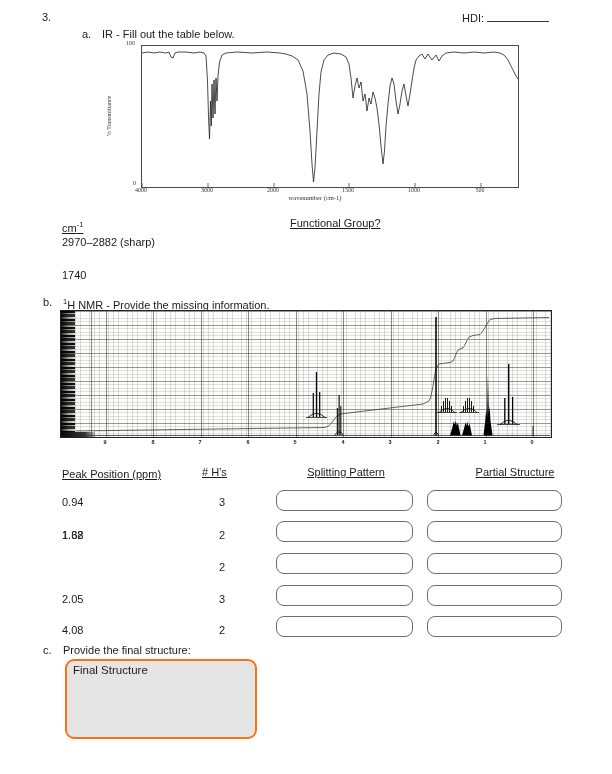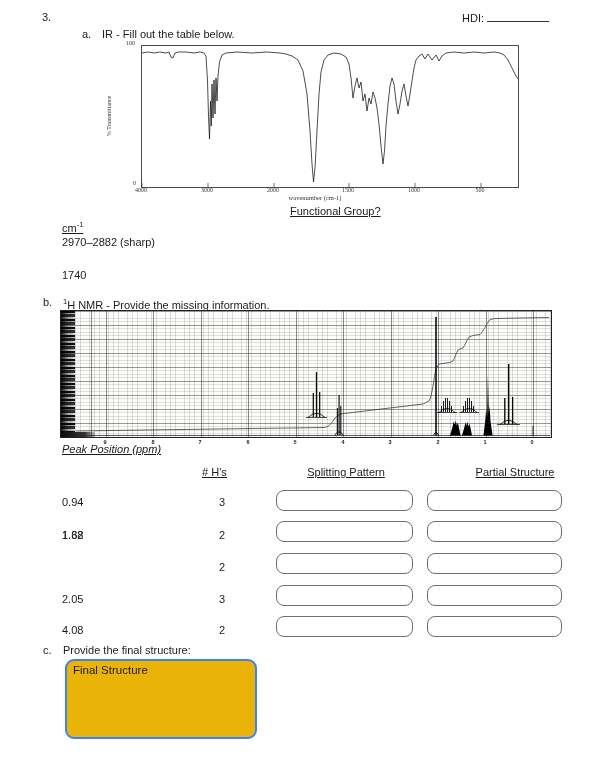--- a/index.html
+++ b/index.html
@@ -39,21 +39,21 @@
       background:linear-gradient(to right,#0a0a0a,#333 70%,rgba(0,0,0,.2));}
   .nmr-ticklab{position:absolute;top:439px;transform:translateX(-50%);
                font-size:5.5px;font-weight:bold;color:#222;}
   
   .ansbox{position:absolute;width:137px;height:21px;border:1.5px solid #6e6e6e;
           border-radius:8px;background:#fff;box-sizing:border-box;}
   .ansbox.col2{width:135px;}
   .hdr{font-size:11px;text-decoration:underline;}
   .center{transform:translateX(-50%);}
   #final-box{position:absolute;left:65px;top:659px;width:192px;height:80px;
-             border:2px solid #3b82f6;border-radius:9px;box-sizing:border-box;background:#eab308;}
+             border:2px solid #f97316;border-radius:9px;box-sizing:border-box;background:#e5e5e5;}
   #final-box .lbl{position:absolute;left:6px;top:3px;font-size:11.5px;color:#1b1b1b;}
 </style>
 </head>
 <body>
 
 <div id="page">
 
   <div class="abs t11" style="left:42px;top:10px;">
     <span>3.</span>
   </div>
@@ -107,21 +107,21 @@
   <span class="ir-ticklab" style="left:207px;">3000</span>
   <span class="ir-ticklab" style="left:273px;">2000</span>
   <span class="ir-ticklab" style="left:348px;">1500</span>
   <span class="ir-ticklab" style="left:414px;">1000</span>
   <span class="ir-ticklab" style="left:480px;">500</span>
   <div class="abs seriftiny" style="left:315px;top:194px;transform:translateX(-50%);font-size:6.5px;"><span>wavenumber (cm-1)</span></div>
 
   <div class="abs t11 u" style="left:62px;top:218px;">
     <span>cm</span><sup class="sm">-1</sup>
   </div>
-  <div class="abs t11 u" style="left:290px;top:204px;">
+  <div class="abs t11 u" style="left:290px;top:216px;">
     <span>Functional Group?</span>
   </div>
   <div class="abs t11" style="left:62px;top:235px;">
     <span>2970–2882 (sharp)</span>
   </div>
   <div class="abs t11" style="left:62px;top:268px;">
     <span>1740</span>
   </div>
 
   <div class="abs t11" style="left:43px;top:295px;">
@@ -213,21 +213,21 @@
   <span class="nmr-ticklab" style="left:153px;">8</span>
   <span class="nmr-ticklab" style="left:200px;">7</span>
   <span class="nmr-ticklab" style="left:248px;">6</span>
   <span class="nmr-ticklab" style="left:295px;">5</span>
   <span class="nmr-ticklab" style="left:343px;">4</span>
   <span class="nmr-ticklab" style="left:390px;">3</span>
   <span class="nmr-ticklab" style="left:438px;">2</span>
   <span class="nmr-ticklab" style="left:485px;">1</span>
   <span class="nmr-ticklab" style="left:532px;">0</span>
 
-  <div class="abs hdr" style="left:62px;top:443px;font-style:italic;"><span>Peak Position (ppm)</span></div>
+  <div class="abs hdr" style="left:62px;top:468px;"><span>Peak Position (ppm)</span></div>
   <div class="abs hdr" style="left:202px;top:466px;"><span># H’s</span></div>
   <div class="abs hdr center" style="left:346px;top:466px;"><span>Splitting Pattern</span></div>
   <div class="abs hdr center" style="left:492px;top:466px;margin-left:23px;"><span>Partial Structure</span></div>
 
   <div class="abs t11" style="left:62px;top:495px;"><span>0.94</span></div>
   <div class="abs t11 center" style="left:222px;top:495px;"><span>3</span></div>
   <div class="ansbox" style="left:276px;top:490px;"></div>
   <div class="ansbox col2" style="left:427px;top:490px;"></div>
 
   <div class="abs t11" style="left:62px;top:528px;"><span>1.38</span></div>

